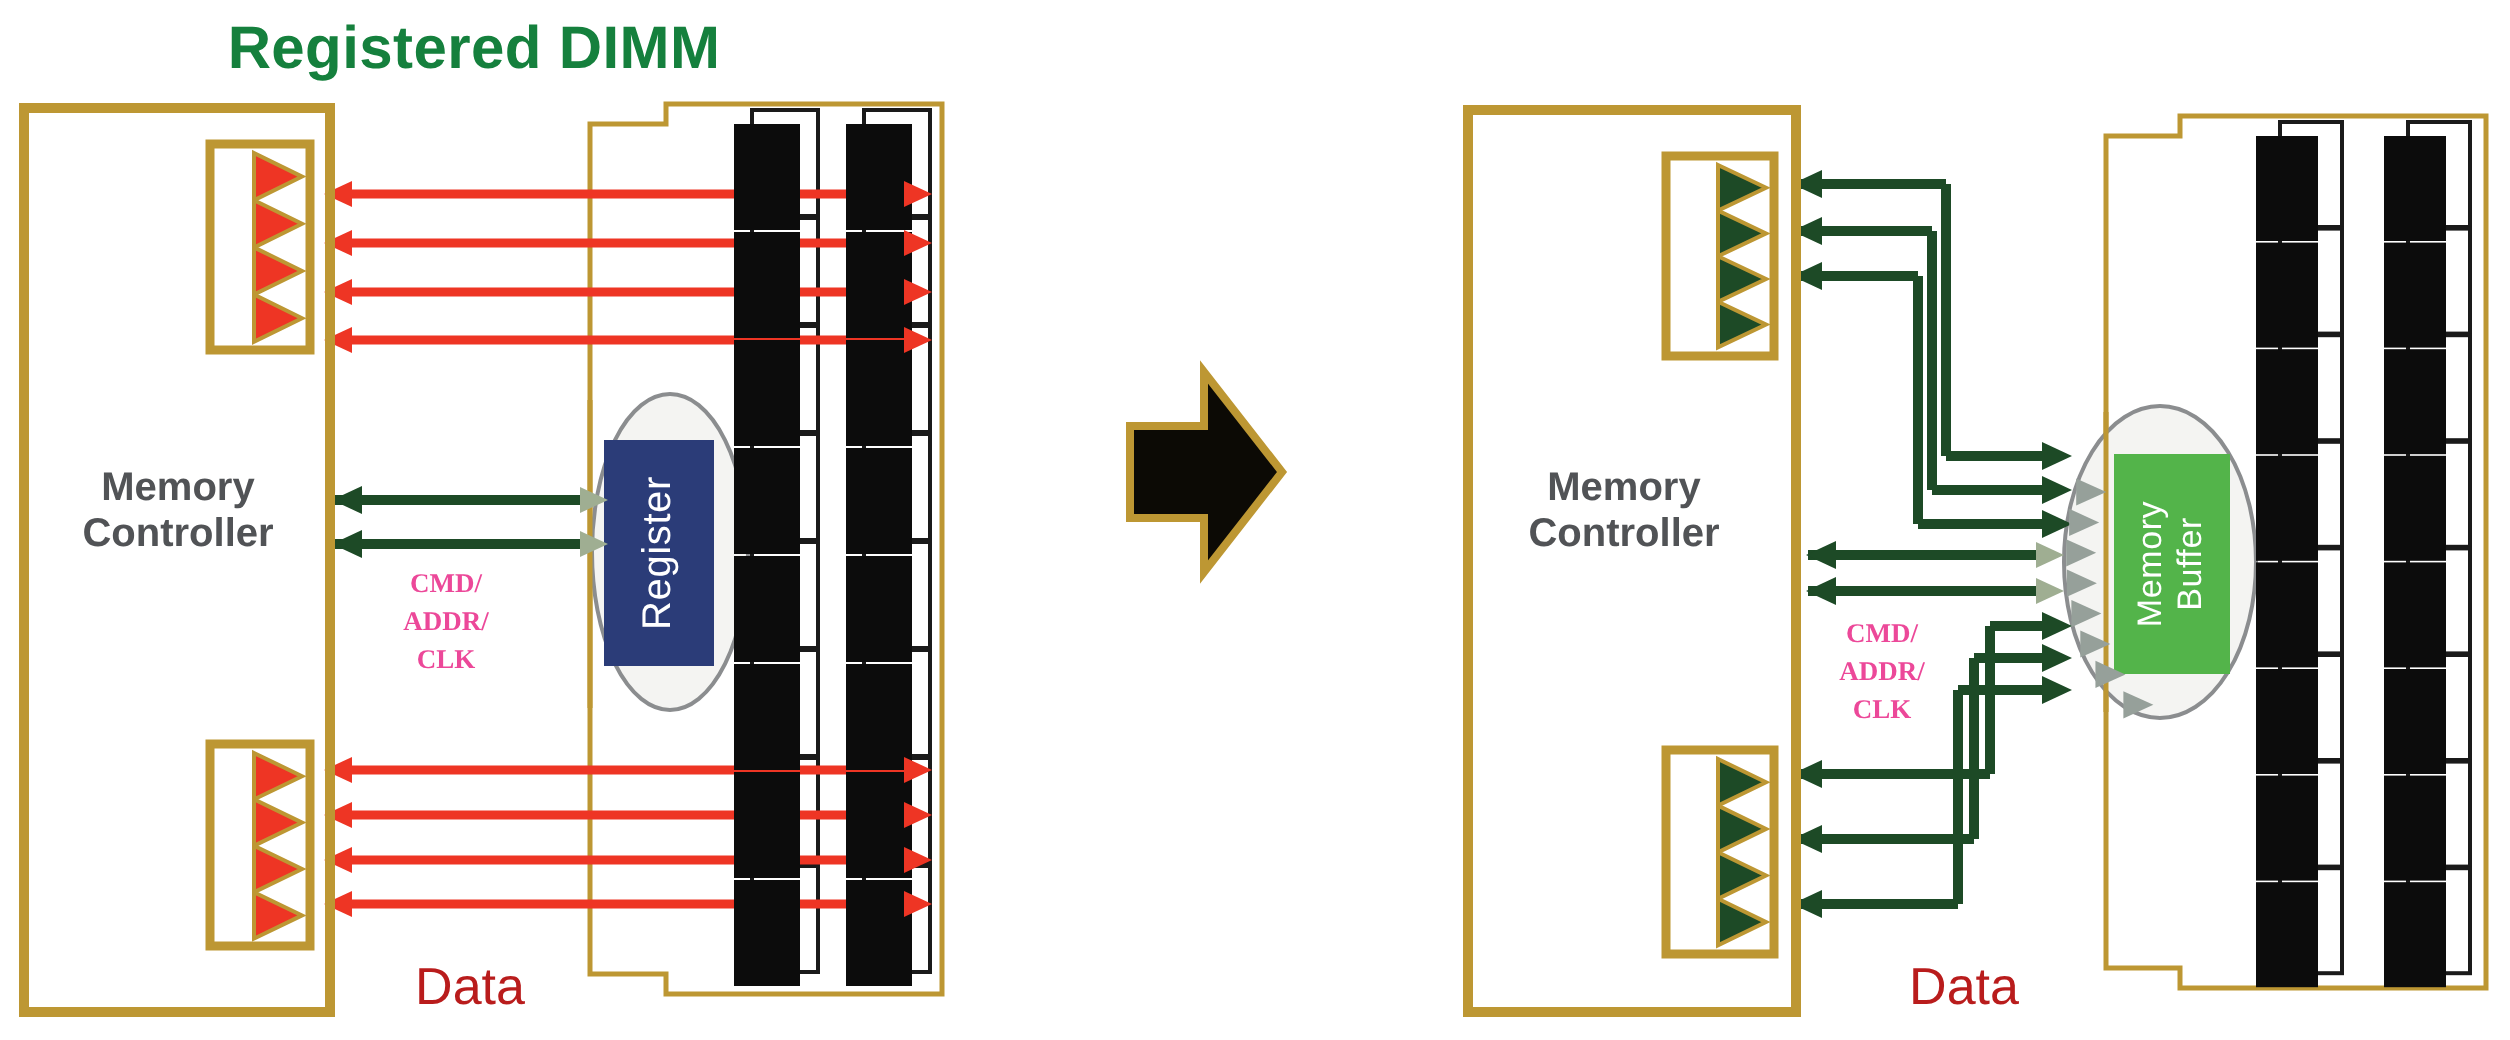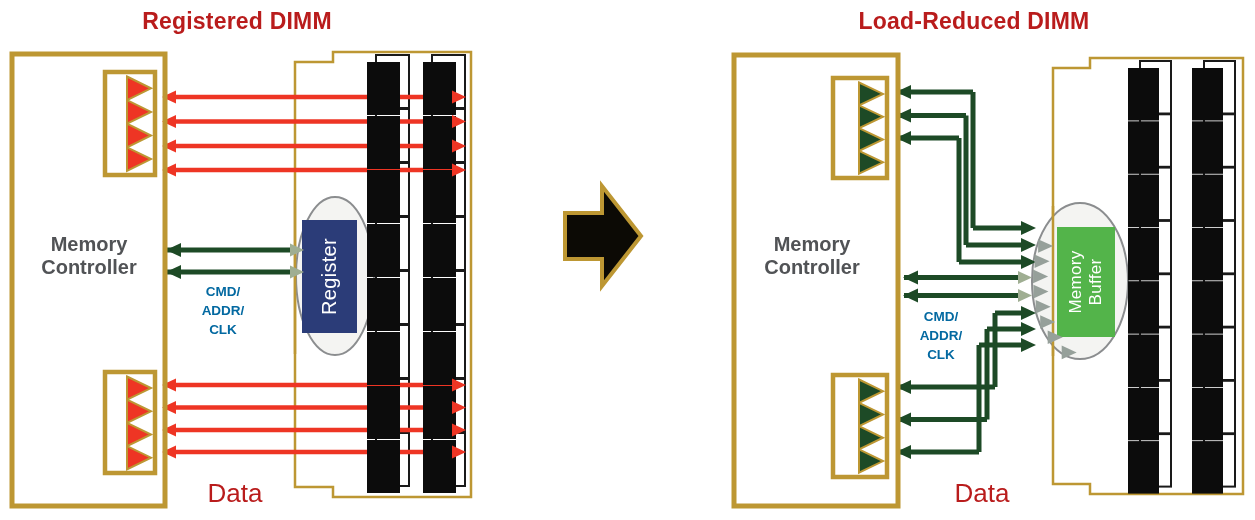--- a/index.html
+++ b/index.html
@@ -1,22 +1,22 @@
 <!DOCTYPE html>
 <html><head>
 <meta charset="utf-8">
 <style>
   html,body{margin:0;padding:0;background:#fff;}
   .stage{position:relative;width:1255px;height:520px;background:#ffffff;
          font-family:"Liberation Sans",sans-serif;overflow:hidden;}
   svg.layer{position:absolute;left:0;top:0;}
   .txt{position:absolute;transform:translateX(-50%);text-align:center;white-space:nowrap;}
-  .title{font-size:23px;font-weight:bold;color:#b91c1c;letter-spacing:.2px;}
+  .title{font-size:30px;font-weight:bold;color:#15803d;letter-spacing:.2px;}
   .mc{font-size:20px;font-weight:bold;color:#515356;line-height:23px;}
-  .bus{font-size:13.5px;font-weight:bold;color:#0369a1;line-height:19px;}
+  .bus{font-size:13.5px;font-weight:bold;color:#ec4899;line-height:19px;font-family:Liberation Serif, serif;}
   .datalbl{font-size:26px;color:#b91c1c;}
   .rot-wrap{position:absolute;display:flex;align-items:center;justify-content:center;}
   .rot{transform:rotate(-90deg);color:#ffffff;text-align:center;white-space:nowrap;}
   .reg{font-size:20px;letter-spacing:.3px;}
   .buf{font-size:17px;line-height:20px;letter-spacing:.3px;}
 </style>
 </head>
 <body>
 
 <div class="stage">
@@ -206,21 +206,20 @@
           <polygon points="859,379.5 883,391.15 859,402.8" fill="#1d4a26" stroke="#bd9733" stroke-width="2"></polygon>
           <polygon points="859,402.8 883,414.45 859,426.1" fill="#1d4a26" stroke="#bd9733" stroke-width="2"></polygon>
           <polygon points="859,426.1 883,437.75 859,449.40000000000003" fill="#1d4a26" stroke="#bd9733" stroke-width="2"></polygon>
           <polygon points="859,449.4 883,461.04999999999995 859,472.7" fill="#1d4a26" stroke="#bd9733" stroke-width="2"></polygon>
         </g>
       <rect x="734" y="55" width="164" height="451" fill="none" stroke="#bd9733" stroke-width="5"></rect>
     </g>
   </svg>
 
   <div class="txt title" style="left:237px;top:8px;">Registered DIMM</div>
-  <div class="txt title" style="left:974px;top:8px;">Load-Reduced DIMM</div>
 
   <div class="txt mc" style="left:89px;top:233px;">
     <div>Memory</div>
     <div>Controller</div>
   </div>
   <div class="txt mc" style="left:812px;top:233px;">
     <div>Memory</div>
     <div>Controller</div>
   </div>
 

